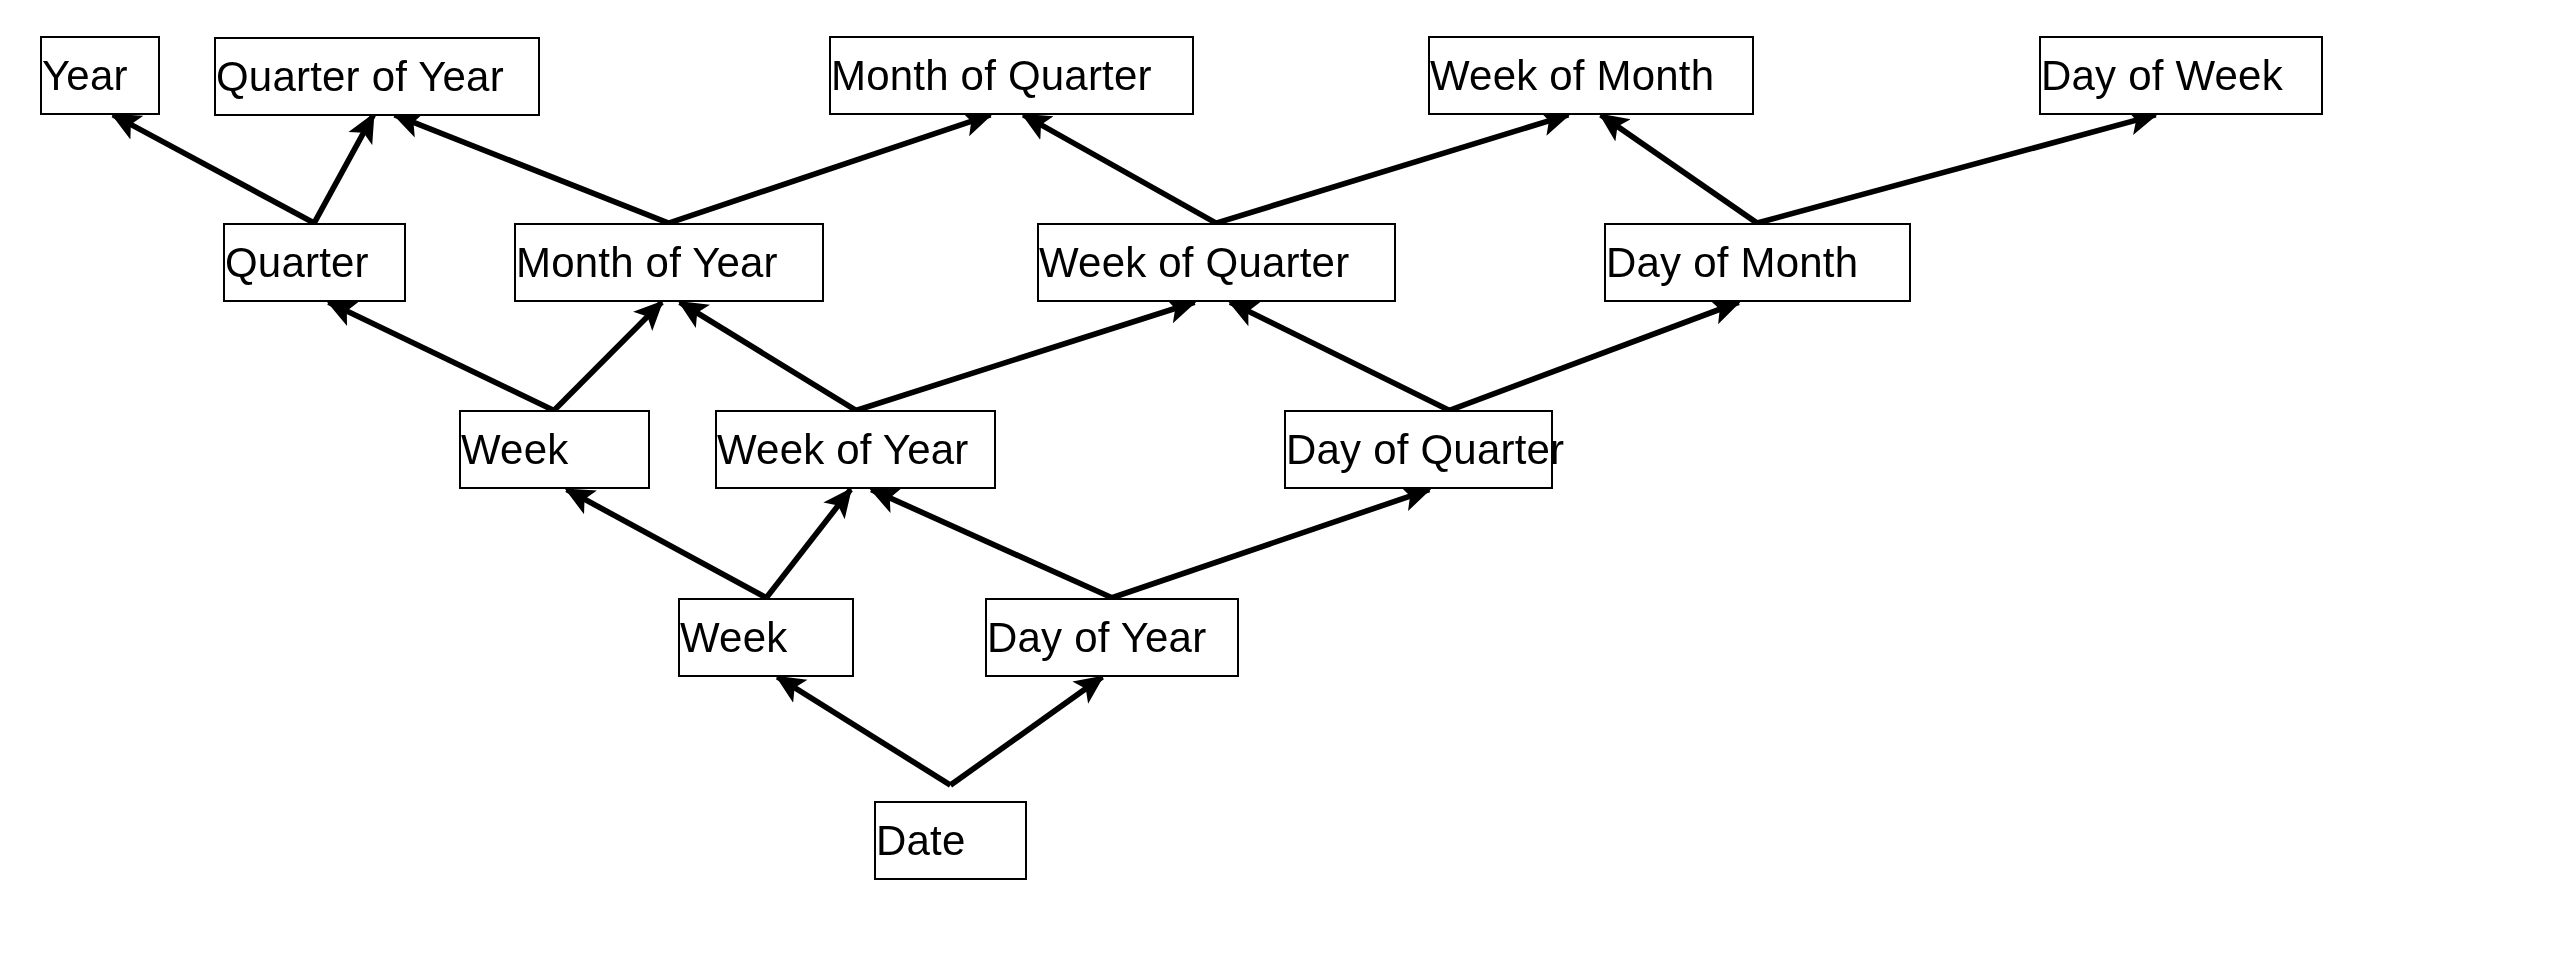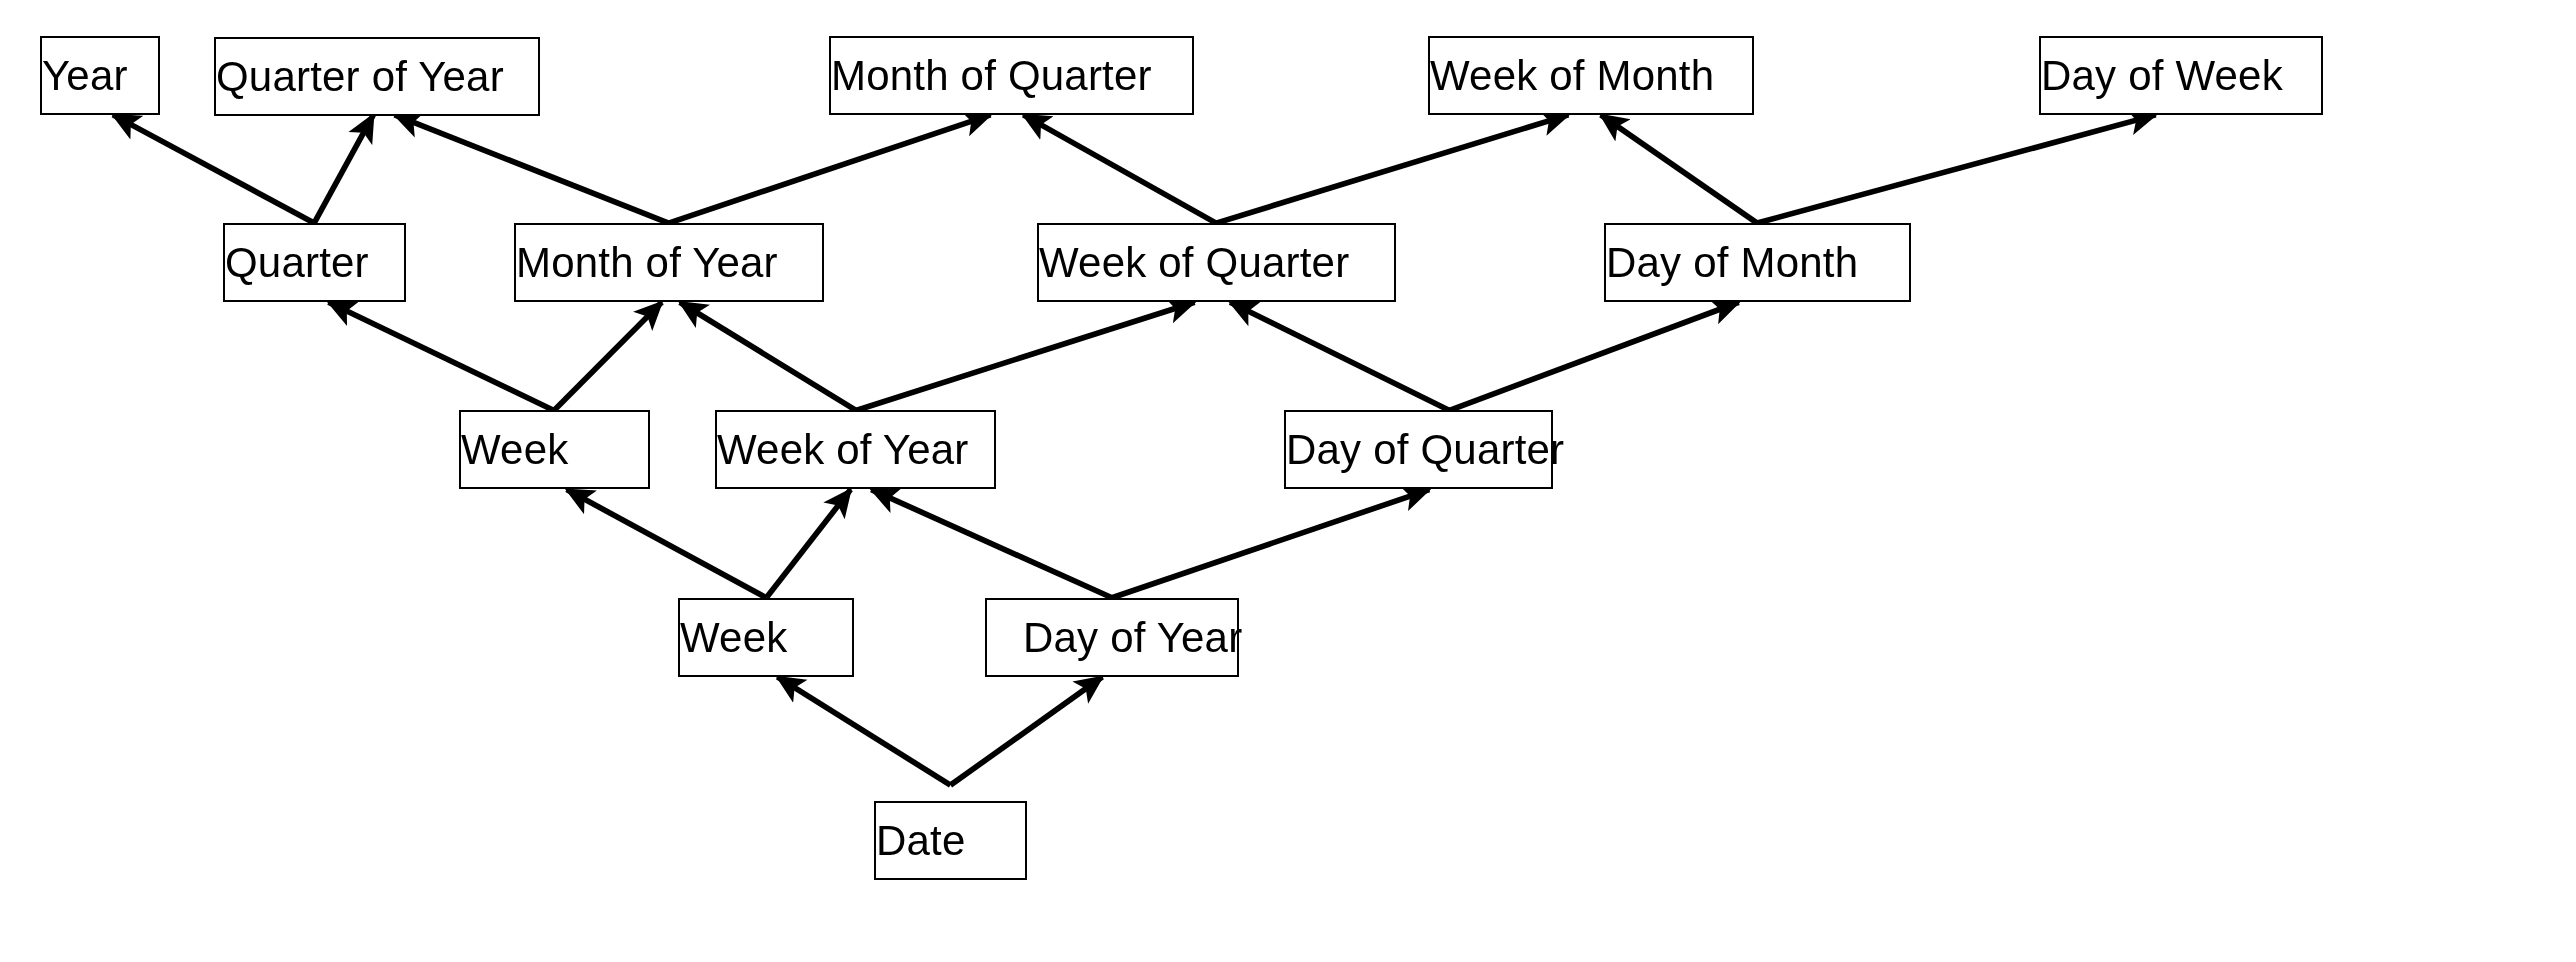--- a/index.html
+++ b/index.html
@@ -102,21 +102,21 @@
       </div>
       <div class="node" style="left: 715px; top: 410px; width: 281px; height: 79px; border-color: rgb(0, 0, 0); background: rgb(255, 255, 255);">
         <span>Week of Year</span>
       </div>
       <div class="node" style="left: 1284px; top: 410px; width: 269px; height: 79px; border-color: rgb(0, 0, 0); background: rgb(255, 255, 255);">
         <span>Day of Quarter</span>
       </div>
       <div class="node" style="left: 678px; top: 598px; width: 176px; height: 79px; border-color: rgb(0, 0, 0); background: rgb(255, 255, 255);">
         <span>Week</span>
       </div>
-      <div class="node" style="left: 985px; top: 598px; width: 254px; height: 79px; border-color: rgb(0, 0, 0); background: rgb(255, 255, 255); padding-left: 36px;">
+      <div class="node" style="left: 985px; top: 598px; width: 254px; height: 79px; border-color: rgb(0, 0, 0); background: rgb(255, 255, 255);">
         <span>Day of Year</span>
       </div>
       <div class="node" style="left: 874px; top: 785px; width: 153px; height: 79px; border-color: rgb(0, 0, 0); background: rgb(255, 255, 255); margin-top: 16px;">
         <span>Date</span>
       </div>
     </div>
 </div>
 
 
 </body></html>

